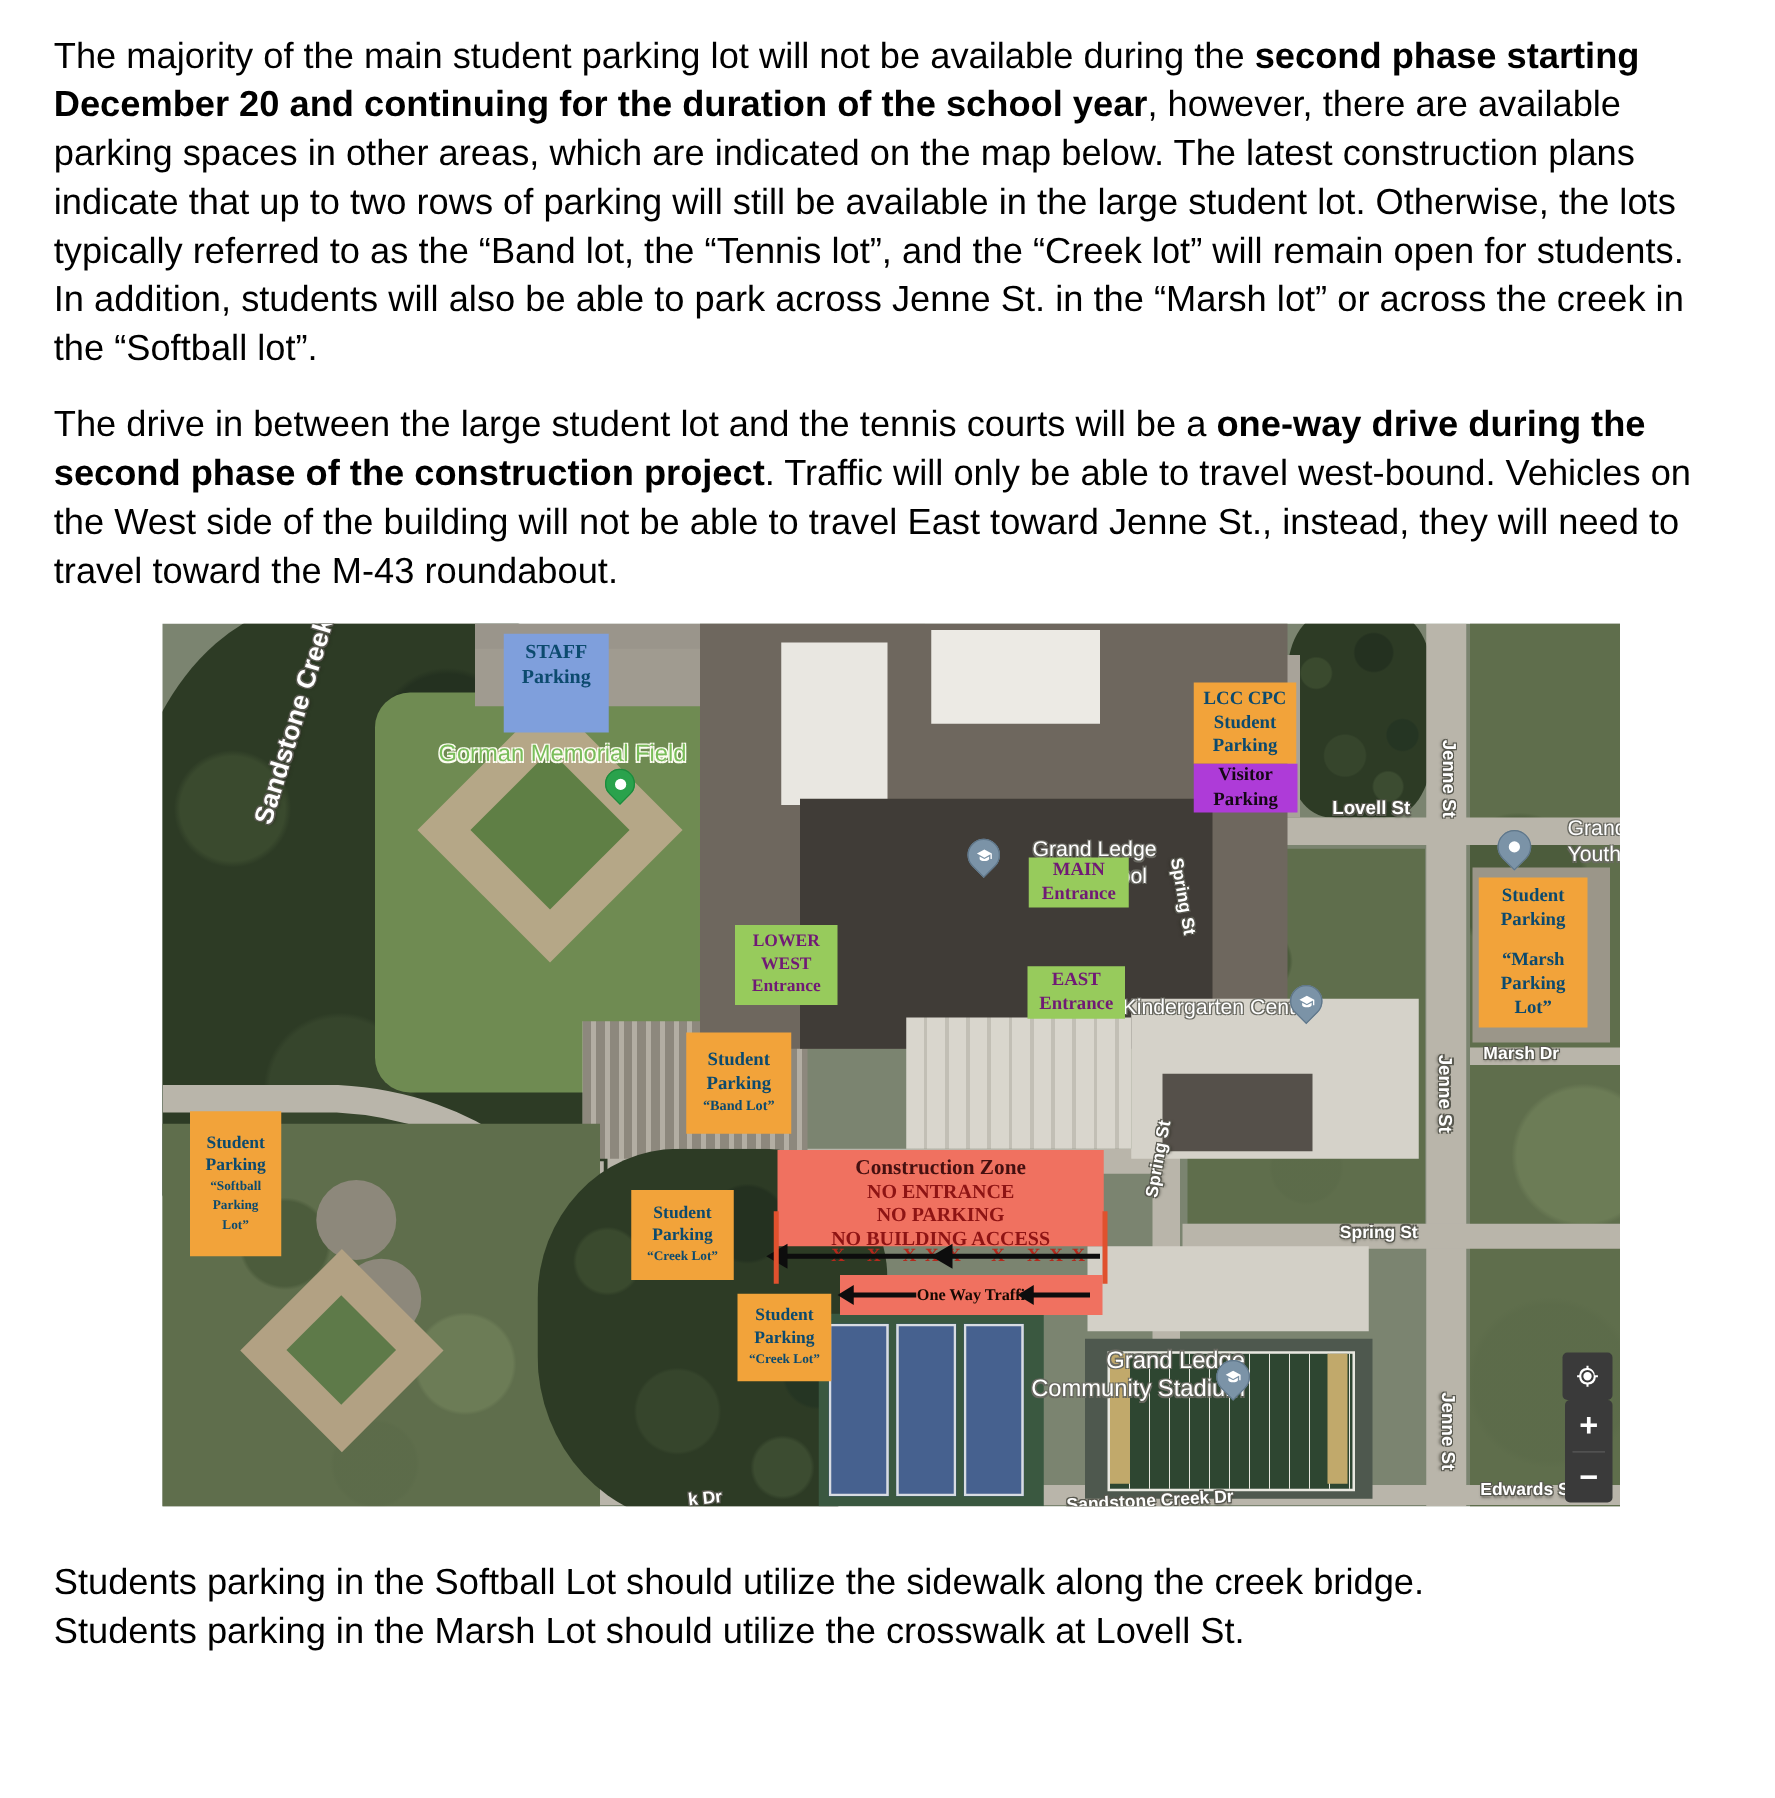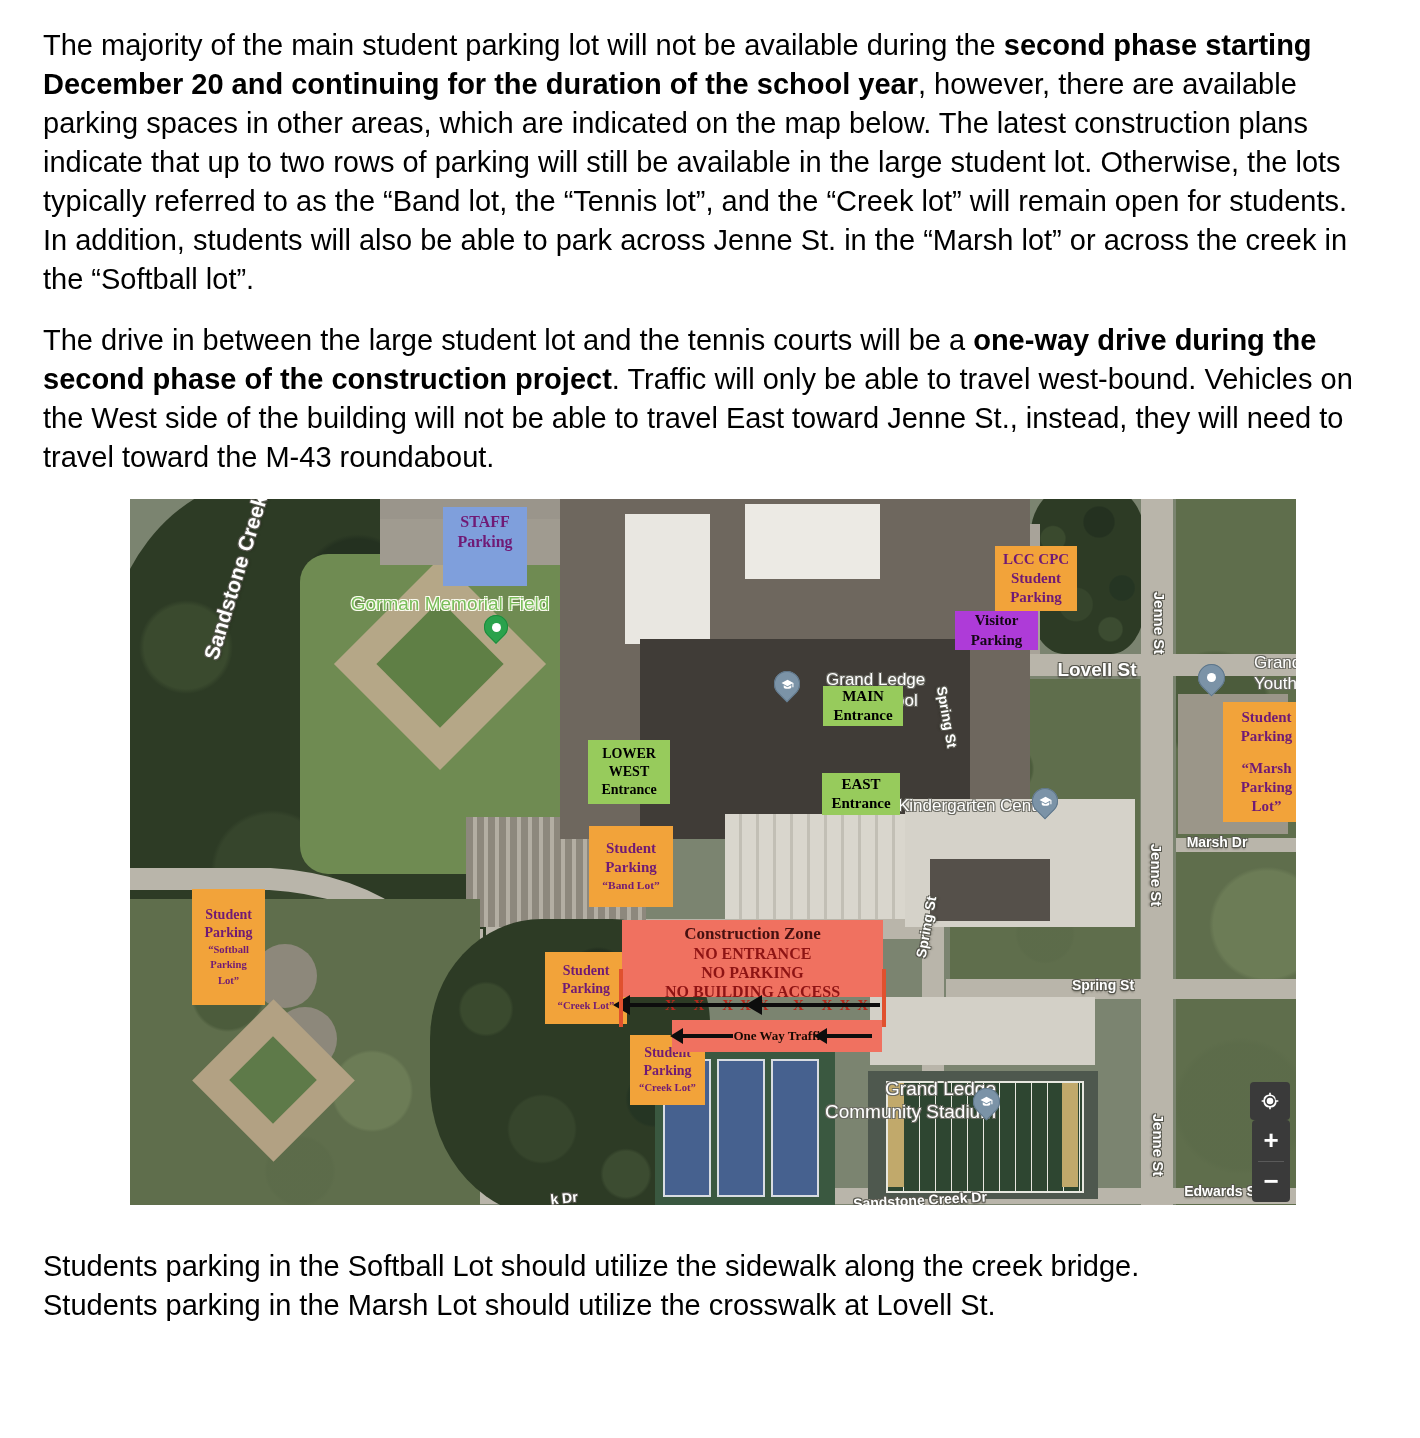--- a/index.html
+++ b/index.html
@@ -15,23 +15,23 @@
   .mottle-dark{background:#2d3b25;background-image:radial-gradient(circle at 20% 30%,#3a4a2e 0 8%,transparent 9%),radial-gradient(circle at 60% 20%,#243120 0 10%,transparent 11%),radial-gradient(circle at 40% 70%,#36452c 0 12%,transparent 13%),radial-gradient(circle at 80% 60%,#253523 0 9%,transparent 10%),radial-gradient(circle at 70% 85%,#3c4c31 0 7%,transparent 8%);}
   .mottle-mid{background:#5f6e4c;background-image:radial-gradient(circle at 30% 30%,#4c5c3c 0 10%,transparent 11%),radial-gradient(circle at 70% 60%,#6c7c56 0 12%,transparent 13%),radial-gradient(circle at 50% 85%,#54644442 0 10%,transparent 11%);}
   .roads-svg{position:absolute;left:0;top:0;}
   .carstripe{background:repeating-linear-gradient(90deg,#8d887d 0 7px,#b3aea3 7px 11px);}
 
   
   .mbox{position:absolute;z-index:3;display:flex;flex-direction:column;align-items:center;justify-content:center;text-align:center;font-weight:bold;box-sizing:border-box;padding:2px 1px;}
   .mbox .mline{line-height:1.28;}
   .mbox .mline.small{font-size:0.76em;line-height:1.45;}
   .mbox .mline.gap{margin-top:13px;}
-  .mbox.student,.mbox.staff{color:#701a75;margin-left:40px;}
+  .mbox.student,.mbox.staff{color:#0c4a6e;}
   .mbox.visitor{color:#140814;}
-  .mbox.entrance{color:#000000;}
+  .mbox.entrance{color:#701a75;}
   .mbox.staff{justify-content:flex-start;padding-top:5px;}
 
   
   .redbox{position:absolute;z-index:3;box-sizing:border-box;}
   .cz-title{font-weight:bold;color:#451010;font-size:17px;text-align:center;margin-top:4px;}
   .cz-line{font-weight:bold;color:#8e1414;font-size:16px;line-height:19px;text-align:center;}
   .arr{position:absolute;z-index:4;height:4px;background:#0d0d0d;}
   .arr::before{content:'';position:absolute;left:-15px;top:-8px;border-right:17px solid #0d0d0d;border-top:10px solid transparent;border-bottom:10px solid transparent;}
   .xmarks{position:absolute;z-index:3;color:#b5291d;font-weight:bold;font-size:15px;letter-spacing:7px;white-space:nowrap;}
   .bracket{position:absolute;z-index:4;width:4px;background:#e0512e;}
@@ -173,21 +173,21 @@
           <div class="mline">Student</div>
           <div class="mline">Parking</div>
           <div class="mline small">“Creek Lot”</div>
         </div>
         <div class="mbox student" style="left: 460px; top: 536px; width: 75px; height: 70px; font-size: 14px; background: rgb(242, 163, 58);">
           <div class="mline">Student</div>
           <div class="mline">Parking</div>
           <div class="mline small">“Creek Lot”</div>
         </div>
         <div class="street" style="left: 106px; top: 78px; font-size: 21px; transform: translate(-50%, -50%) rotate(-73deg);">Sandstone Creek</div>
-        <div class="street" style="left: 967px; top: 171px; font-size: 19px; transform: translate(-50%, -50%) rotate(0deg);">Lovell St</div>
+        <div class="street" style="left: 967px; top: 148px; font-size: 15px; transform: translate(-50%, -50%) rotate(0deg);">Lovell St</div>
         <div class="street" style="left: 1029px; top: 124px; font-size: 15px; transform: translate(-50%, -50%) rotate(90deg);">Jenne St</div>
         <div class="street" style="left: 1026px; top: 376px; font-size: 15px; transform: translate(-50%, -50%) rotate(90deg);">Jenne St</div>
         <div class="street" style="left: 1028px; top: 646px; font-size: 15px; transform: translate(-50%, -50%) rotate(90deg);">Jenne St</div>
         <div class="street" style="left: 817px; top: 218px; font-size: 14px; transform: translate(-50%, -50%) rotate(80deg);">Spring St</div>
         <div class="street" style="left: 796px; top: 428px; font-size: 14px; transform: translate(-50%, -50%) rotate(-80deg);">Spring St</div>
         <div class="street" style="left: 973px; top: 486px; font-size: 14px; transform: translate(-50%, -50%) rotate(0deg);">Spring St</div>
         <div class="street" style="left: 1087px; top: 343px; font-size: 14px; transform: translate(-50%, -50%) rotate(0deg);">Marsh Dr</div>
         <div class="street" style="left: 1090px; top: 692px; font-size: 14px; transform: translate(-50%, -50%) rotate(0deg);">Edwards S</div>
         <div class="street" style="left: 790px; top: 701px; font-size: 14px; transform: translate(-50%, -50%) rotate(-3deg);">Sandstone Creek Dr</div>
         <div class="street" style="left: 434px; top: 699px; font-size: 14px; transform: translate(-50%, -50%) rotate(-6deg);">k Dr</div>

